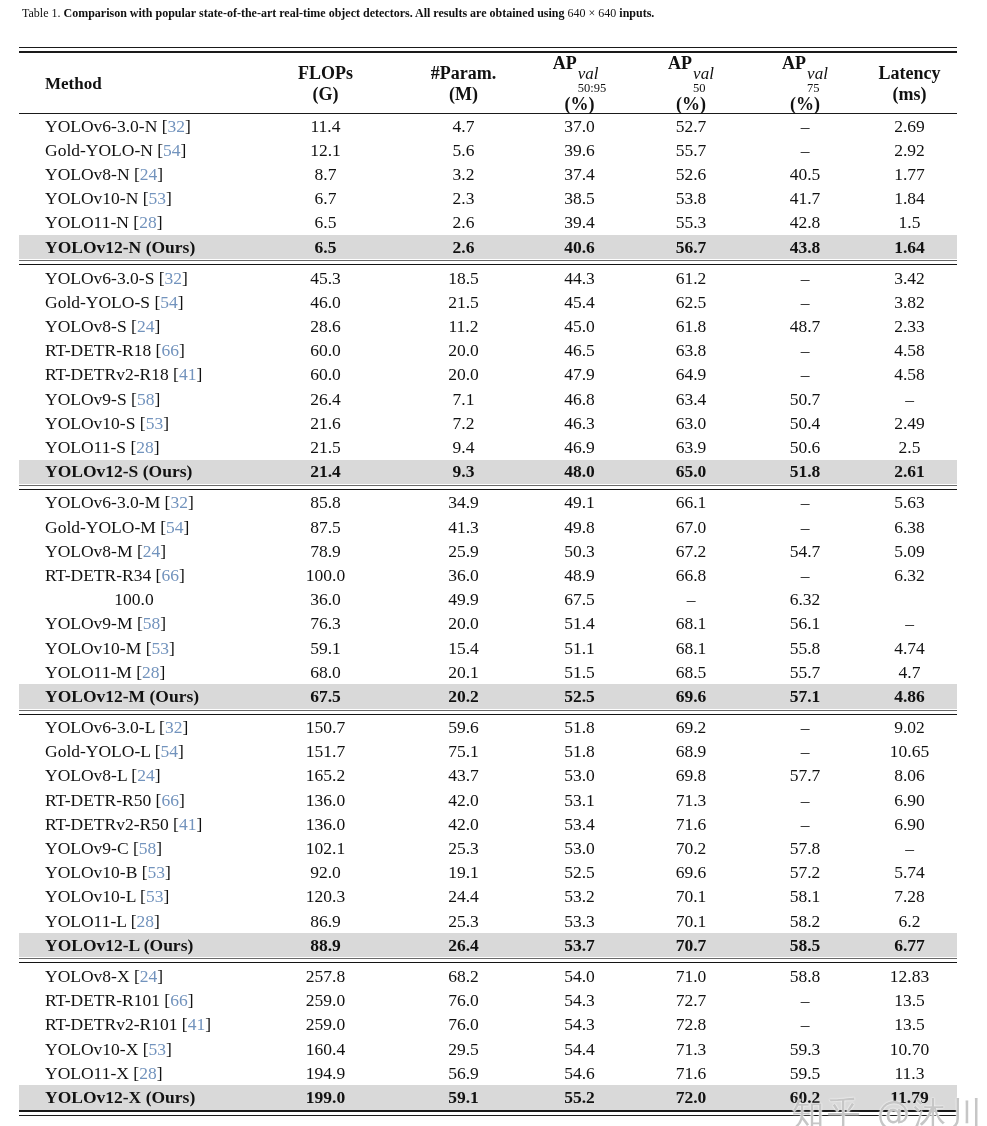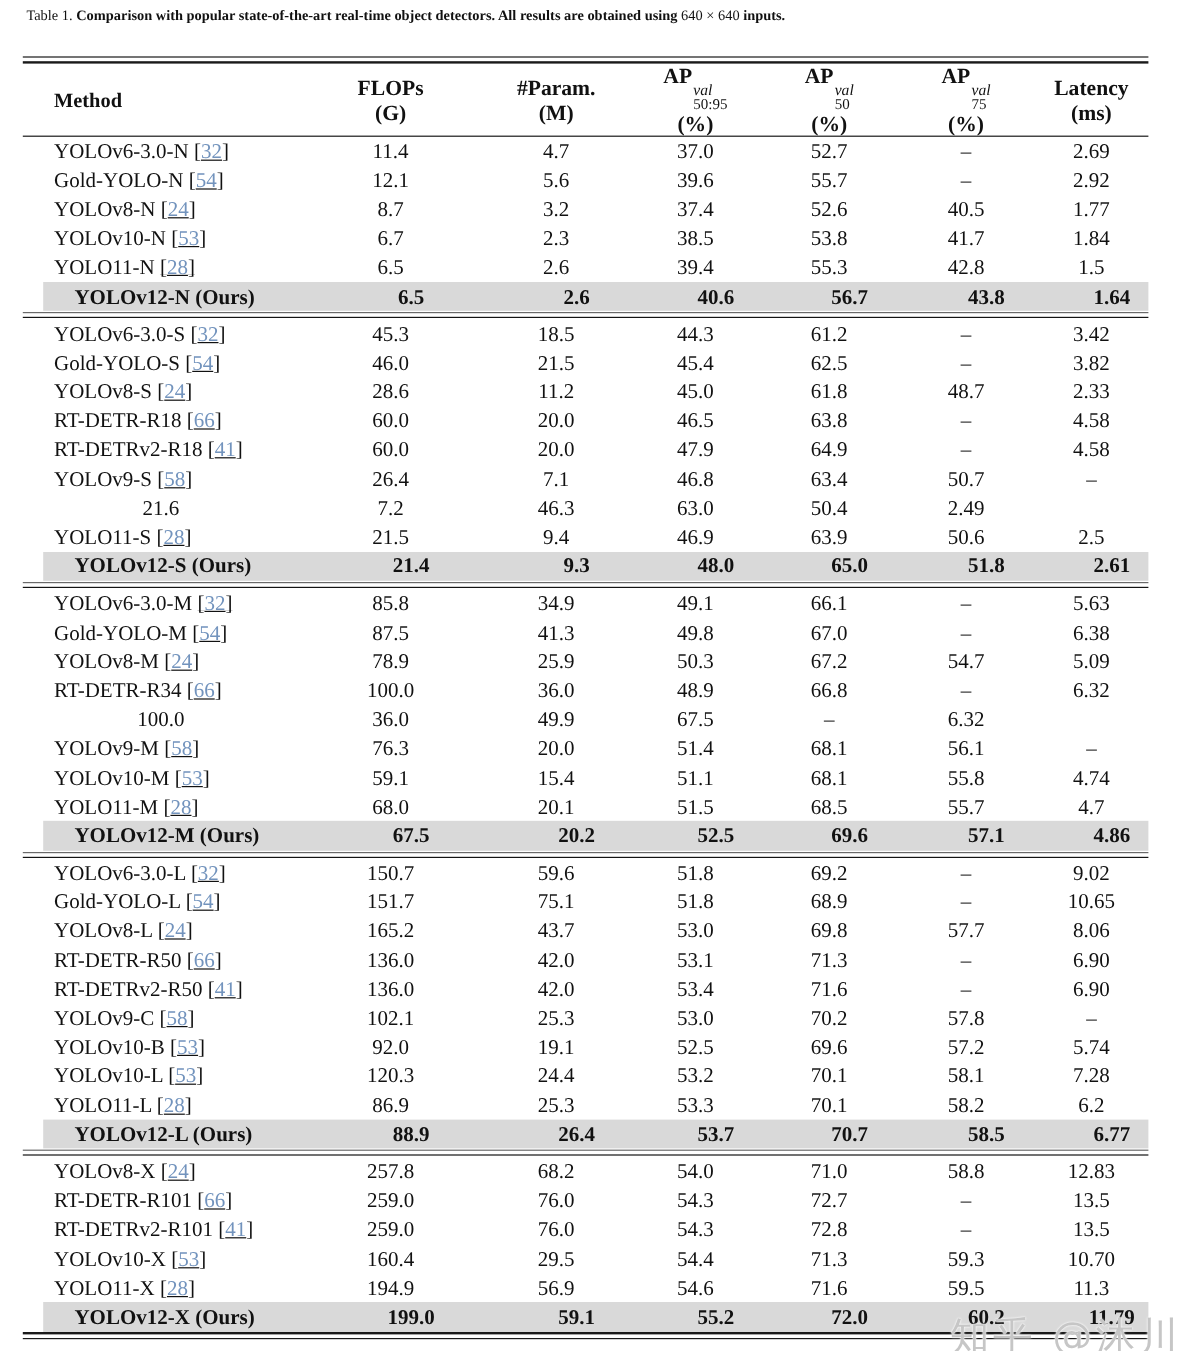--- a/index.html
+++ b/index.html
@@ -23,31 +23,31 @@
     display:grid; grid-template-columns:230px 153px 123px 109px 114px 114px 95px;
     align-items:center; height:60px; font-weight:bold; font-size:18px;
     border-bottom:1.5px solid #1a1a1a;
   }
   .hcell { text-align:center; line-height:1.18; }
   .hcell.method { text-align:left; padding-left:26px; font-size:17px; }
   .supsub {
     display:inline-flex; flex-direction:column; vertical-align:-0.55em;
     line-height:1; margin-left:1px; font-weight:normal; text-align:left;
   }
-  .ss-sup { font-style:italic; font-size:13px; display:block; }
+  .ss-sup { font-style:italic; font-size:17px; display:block; }
   .ss-sub { font-size:12.5px; display:block; }
   .tbody { }
   .trow {
     display:grid; grid-template-columns:230px 153px 123px 109px 114px 114px 95px;
     align-items:center; height:24.2px; font-size:17.5px;
   }
-  .trow.ours { font-weight:bold; background:var(--highlight,#d9d9d9);margin-left:17px; }
+  .trow.ours { font-weight:bold; background:var(--highlight,#d9d9d9); }
   .cell { text-align:center; white-space:nowrap; }
   .cell.method { text-align:left; padding-left:26px; }
-  .cite { color:#111;text-decoration:underline; }
+  .cite { color:#111; }
   .citenum { color:var(--cite,#7293bd); }
   .group-rule {
     height:3px; margin:1px 0;
     border-top:1.2px solid #6a6a6a; border-bottom:1.6px solid #141414;
   }
   .watermark {
     position:absolute; right:2px; top:1092px; z-index:5;
     font-family:"DejaVu Sans","Liberation Sans",sans-serif;
     font-size:33px; letter-spacing:3px; color:var(--wm,#c6c6c6);
     text-shadow:0 0 2px #ffffff, 0 0 1px #ffffff;
@@ -205,20 +205,21 @@
         <div class="trow">
           <div class="cell method"><span>YOLOv9-S</span> <span class="cite">[<span class="citenum">58</span>]</span></div>
           <div class="cell">26.4</div>
           <div class="cell">7.1</div>
           <div class="cell">46.8</div>
           <div class="cell">63.4</div>
           <div class="cell">50.7</div>
           <div class="cell">–</div>
         </div>
         <div class="trow">
+          <div class="cell method"><span>YOLOv10-S</span> <span class="cite">[<span class="citenum">53</span>]</span></div>
           <div class="cell">21.6</div>
           <div class="cell">7.2</div>
           <div class="cell">46.3</div>
           <div class="cell">63.0</div>
           <div class="cell">50.4</div>
           <div class="cell">2.49</div>
         </div>
         <div class="trow">
           <div class="cell method"><span>YOLO11-S</span> <span class="cite">[<span class="citenum">28</span>]</span></div>
           <div class="cell">21.5</div>

